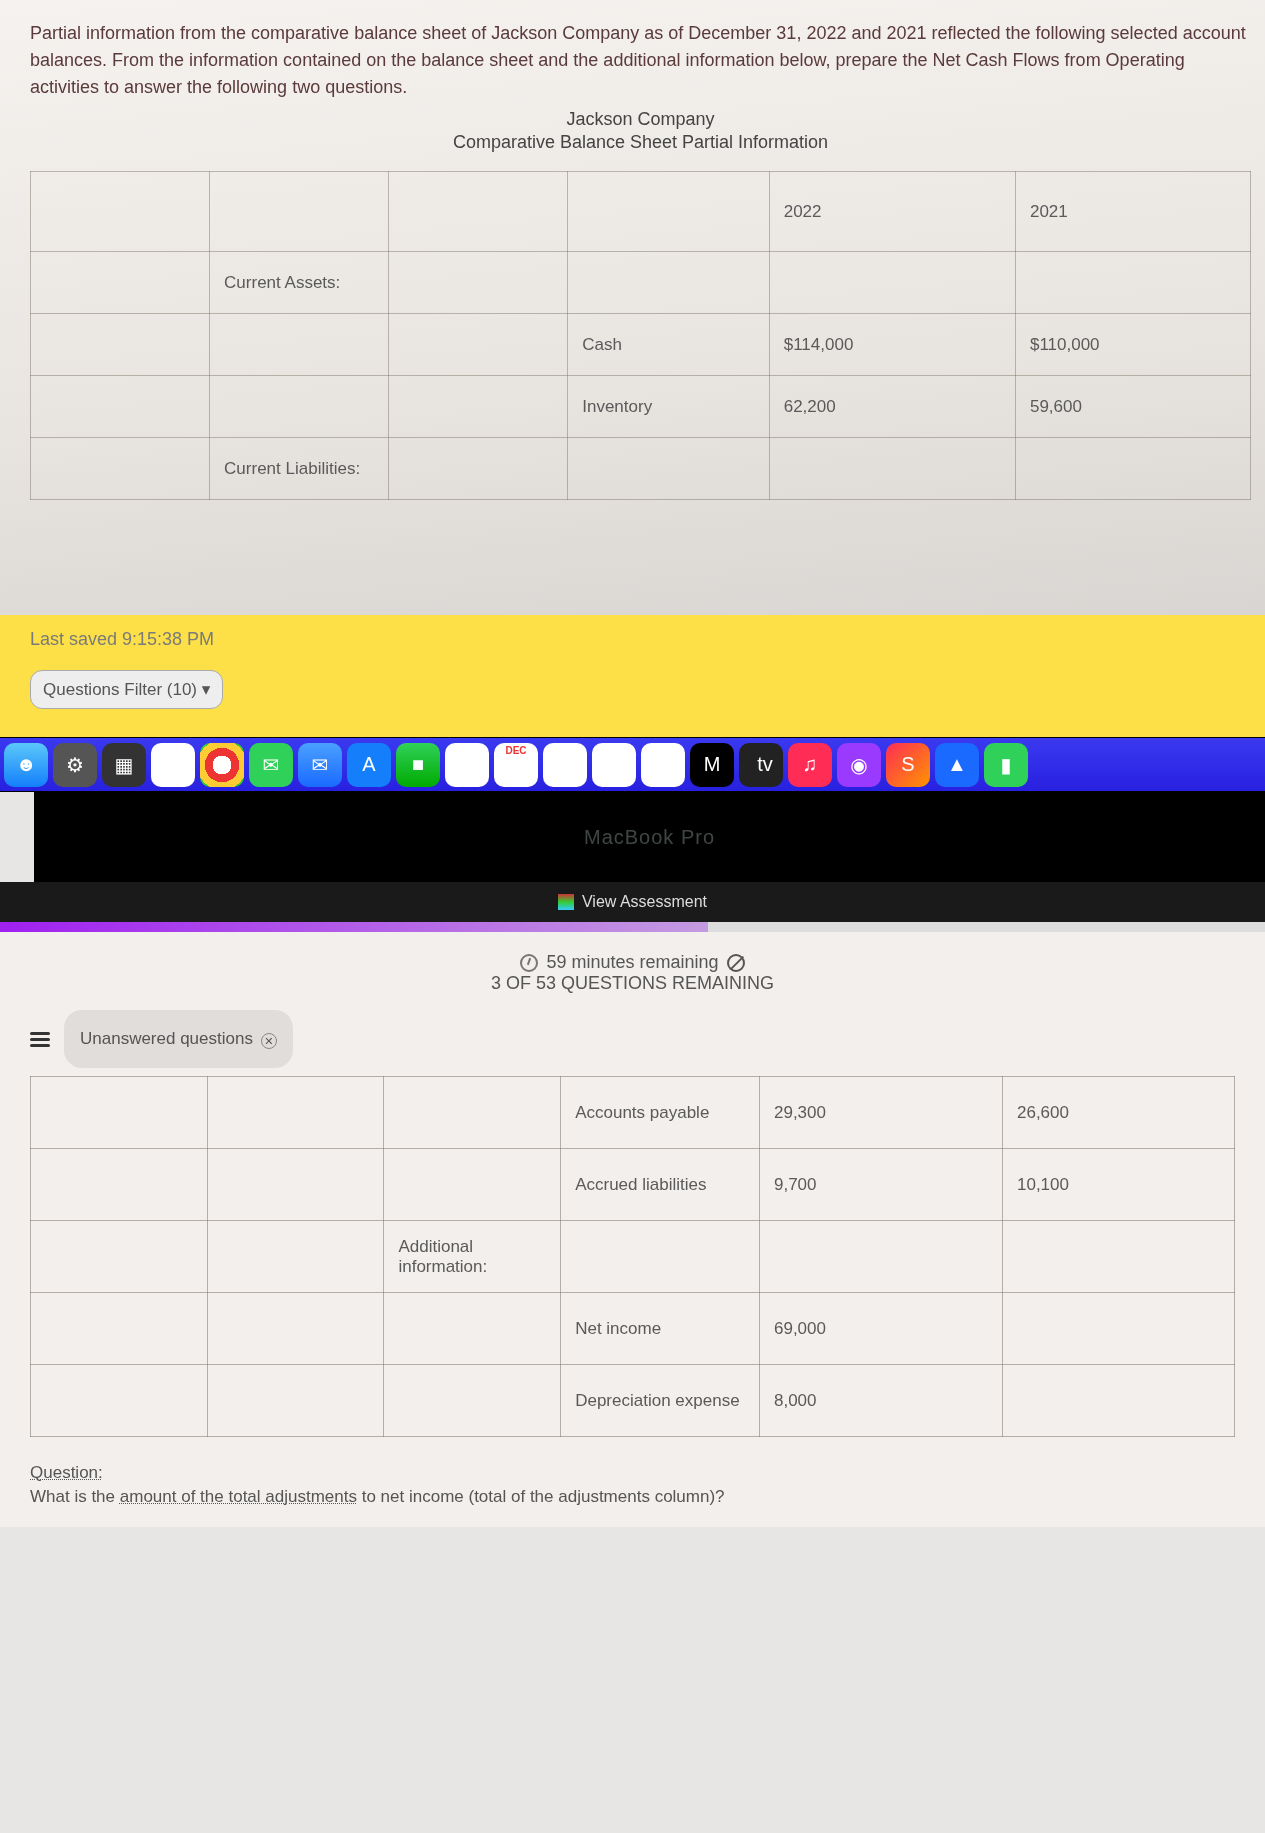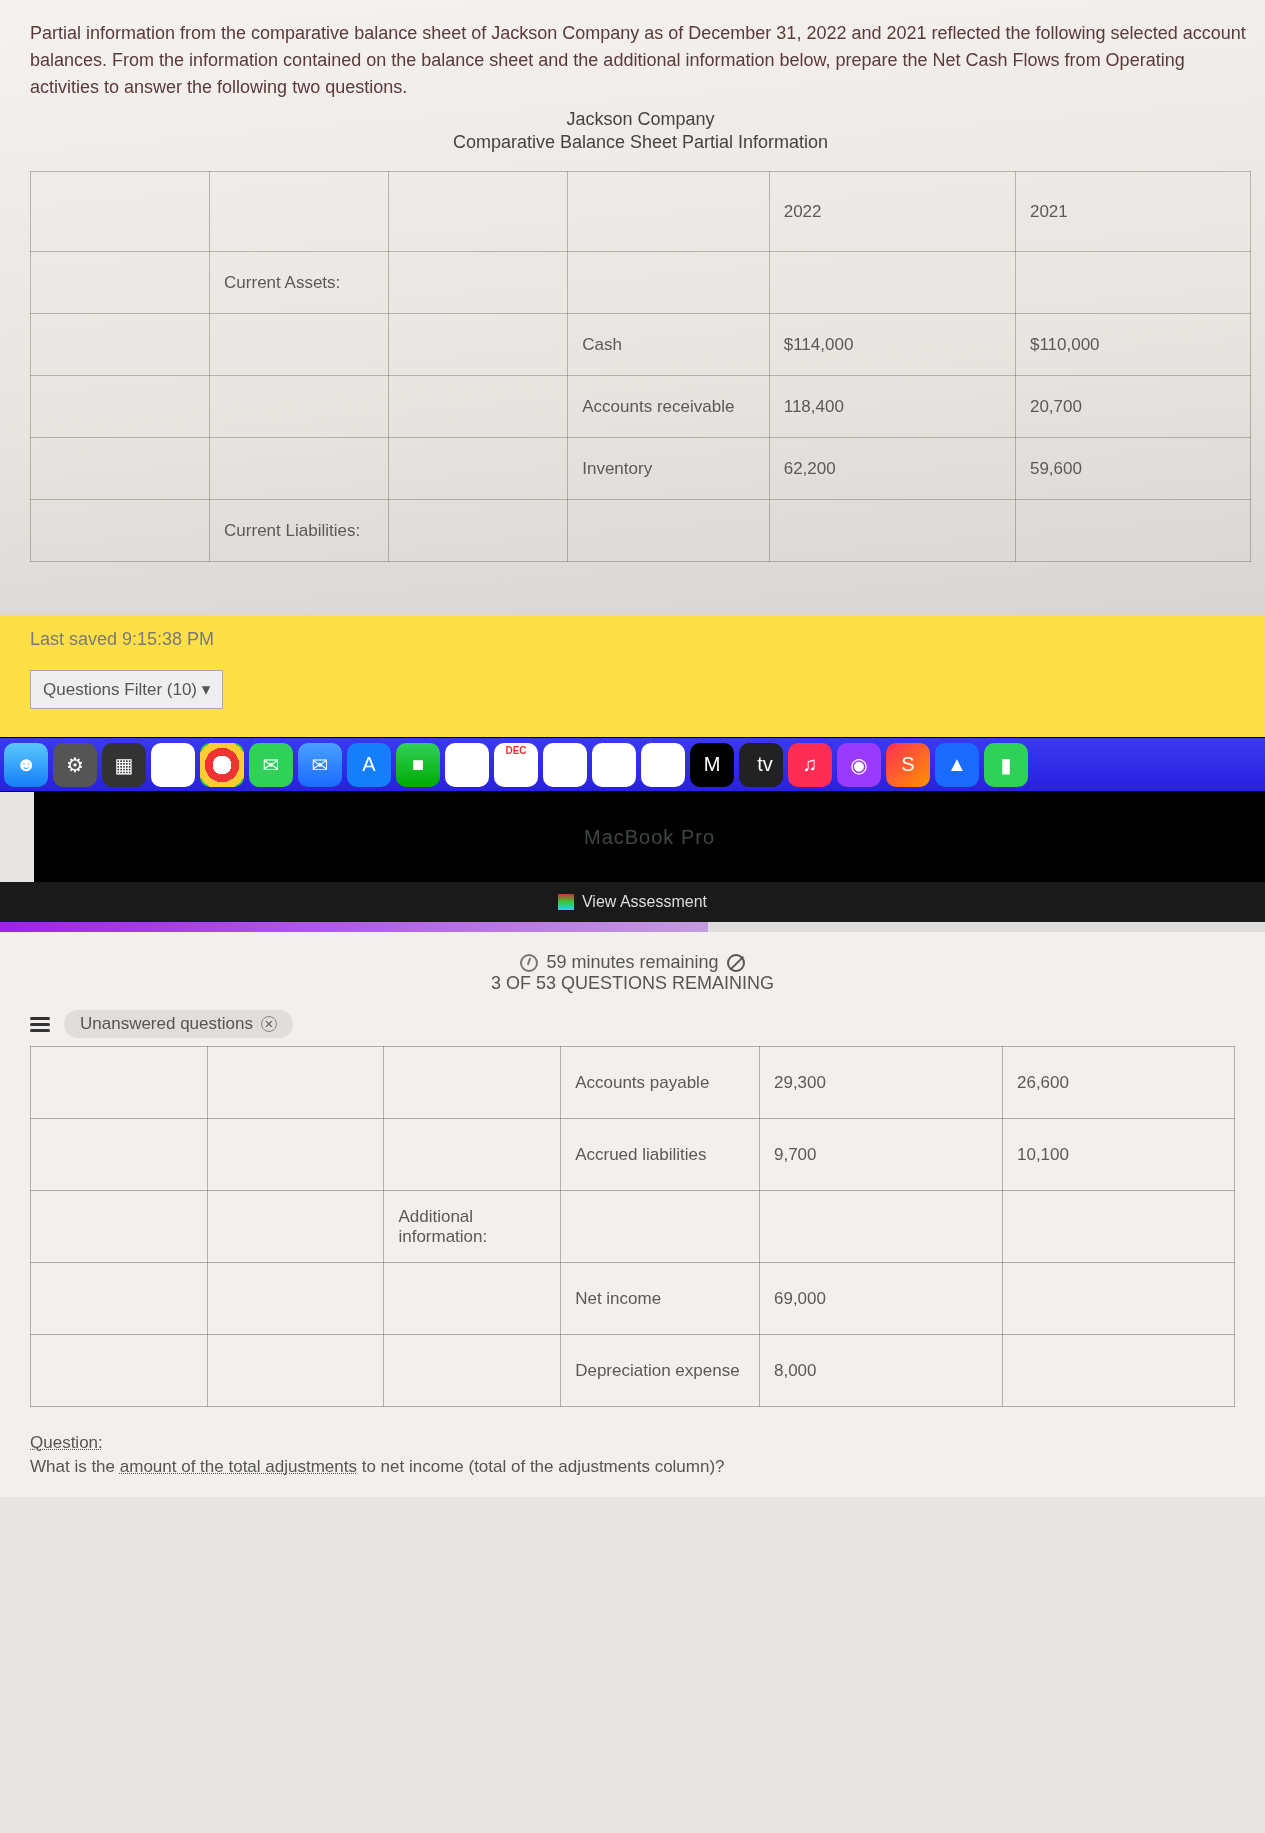--- a/index.html
+++ b/index.html
@@ -50,21 +50,21 @@
   margin-top: 0;
   padding-top: 10px;
 }
 .filter-row { margin-top: 20px; }
 .filter-btn {
   display: inline-block;
   border: 1px solid #aaa;
   background: #eee;
   padding: 8px 12px;
   font-size: 17px;
-  border-radius: 0;
+  border-radius: 12px;
   color: #555;
 }
 
 
 .dock {
   height: 55px;
   background: linear-gradient(180deg, #3a3af0 0%, #2820e0 100%);
   border-top: 1px solid #000;
   border-bottom: 1px solid #000;
   display: flex;
@@ -133,22 +133,22 @@
 .timer-row .left { display:flex; align-items:center; gap:8px;}
 .circ-icon {width:18px;height:18px;border:2px solid #777;border-radius:50%;position:relative;}
 .circ-icon::after{content:"";position:absolute;width:2px;height:7px;background:#777;left:6px;top:2px;transform:rotate(20deg);}
 .slash {width:18px;height:18px;border:2px solid #555;border-radius:50%;position:relative;}
 .slash::after{content:"";position:absolute;width:2px;height:18px;background:#555;transform:rotate(45deg);left:7px;top:-2px;}
 .remain { color:#555; font-size:18px;}
 .unanswered-row { margin-top:16px; display:flex; align-items:center; gap:14px;}
 .menu-icon{display:flex;flex-direction:column;gap:3px;width:20px;}
 .menu-icon div{height:3px;background:#333;border-radius:2px;}
 .unanswered-pill{
-  background:#e0dddb;border-radius:18px;padding:4px 16px;
-  display:flex;align-items:center;gap:8px;font-size:17px;color:#555;
+  background:#e0dddb;border-radius:18px;padding:19px 16px;
+  display:flex;align-items:flex-end;gap:8px;font-size:17px;color:#555;
 }
 .close-x{width:16px;height:16px;border:1px solid #888;border-radius:50%;display:flex;align-items:center;justify-content:center;font-size:11px;}
 
 table.balance2 {
   width: 100%;
   border-collapse: collapse;
   margin-top: 8px;
   table-layout: fixed;
 }
 table.balance2 td {
@@ -199,28 +199,20 @@
           <td></td>
           <td></td>
     </tr>
     <tr>
       <td></td>
           <td></td>
           <td></td>
       <td>Cash</td>
       <td>$114,000</td>
       <td>$110,000</td>
-    </tr>
-    <tr>
-      <td></td>
-          <td></td>
-          <td></td>
-      <td>Accounts receivable</td>
-      <td>118,400</td>
-      <td>20,700</td>
     </tr>
     <tr>
       <td></td>
           <td></td>
           <td></td>
       <td>Inventory</td>
       <td>62,200</td>
       <td>59,600</td>
     </tr>
     <tr>

